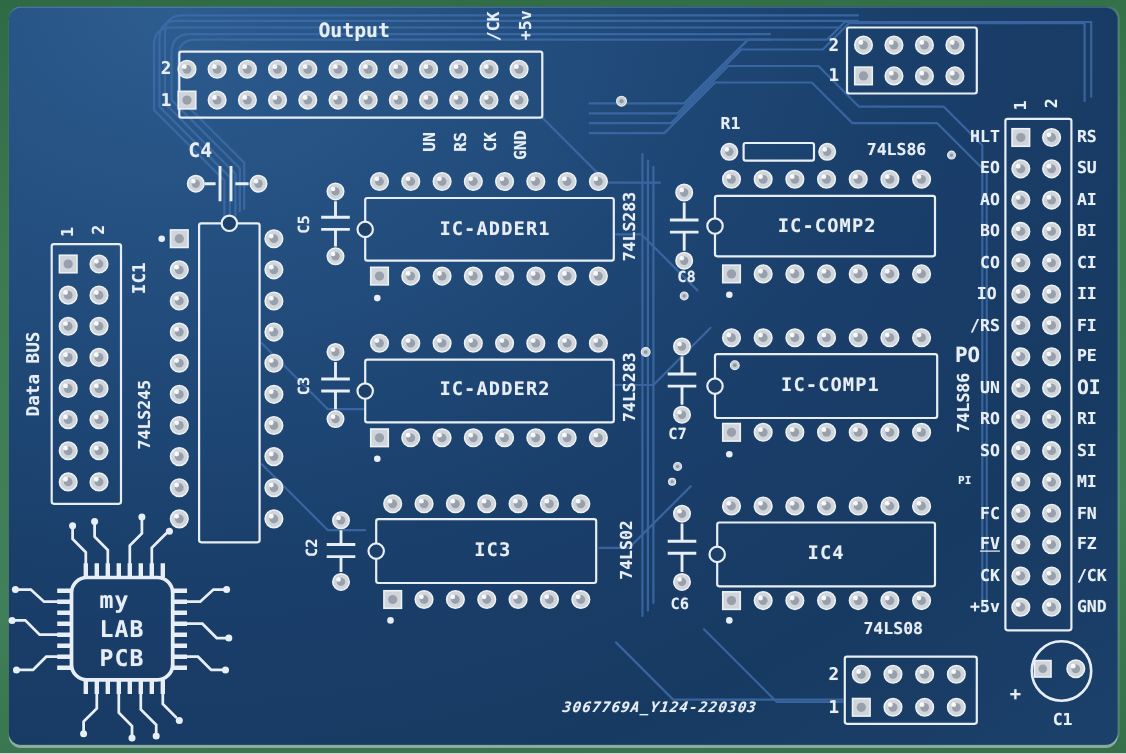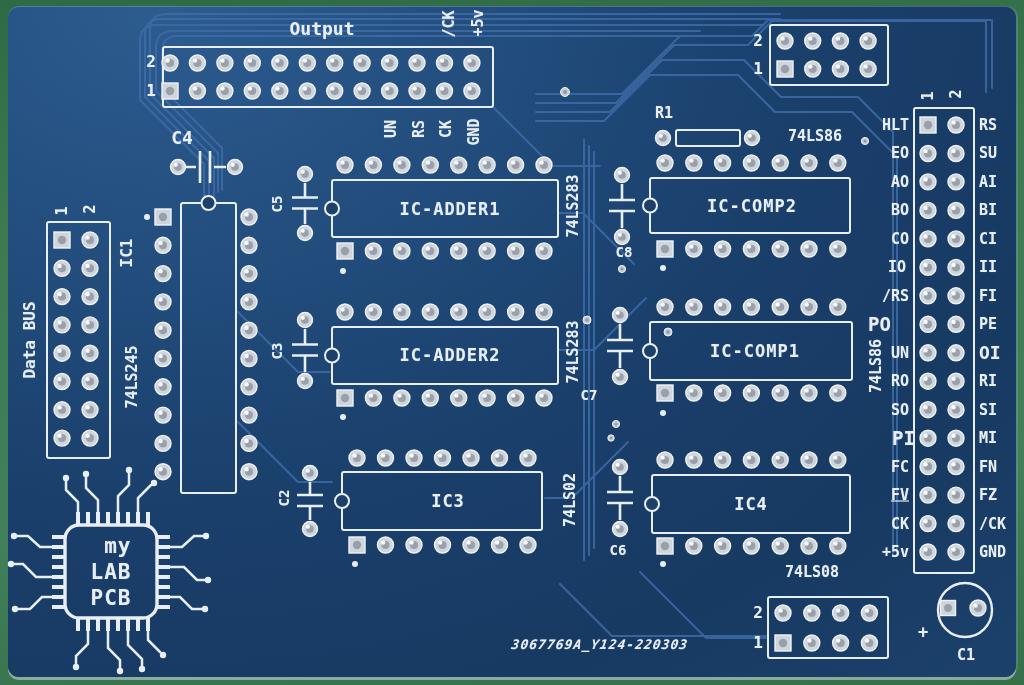--- a/index.html
+++ b/index.html
@@ -10,21 +10,21 @@
     background:radial-gradient(130% 150% at 15% 0%, #2d5c8f 0%, #224d7d 26%, #1a3f6b 50%, #173a62 72%, #1d436d 100%);
     box-shadow:0 3px 0 rgba(205,216,228,.55), 2px 0 0 rgba(160,180,200,.25), inset 0 1px 0 rgba(255,255,255,.22);}
   svg.layer{position:absolute;left:0;top:0;}
   .txt{position:absolute;color:#e8eef5;font-weight:bold;white-space:nowrap;line-height:1;
     text-shadow:0 0 1px rgba(230,240,250,.35);}
   .ht{transform:translate(-50%,-50%);}
   .vt{transform:translate(-50%,-50%) rotate(-90deg);}
   .lt{transform:translate(0,-50%);}
   .rt{transform:translate(-100%,-50%);}
   .serial{font-style:italic;transform:translate(-50%,-50%) skewX(-8deg);letter-spacing:1px;}
-  .logo-text{transform:translate(-50%,-50%);text-align:right;font-size:21px;letter-spacing:1px;line-height:26px;}
+  .logo-text{transform:translate(-50%,-50%);text-align:left;font-size:21px;letter-spacing:1px;line-height:26px;}
 </style>
 </head>
 <body>
 
 <div class="stage">
   <div class="board"></div>
 
   <svg class="layer" width="1024" height="685" viewBox="0 0 1024 685">
     <g id="g-traces" fill="none" stroke="#3e6ca8" stroke-width="2" stroke-linejoin="round" stroke-linecap="round" opacity="0.85">
         <path d="M 780 14 H 166 Q 150 14 150 30 V 94 L 214 158 V 196"></path>
@@ -803,21 +803,21 @@
       <div class="txt rt" style="left: 909px; top: 295.82px; font-size: 15px;">/RS</div>
       <div class="txt lt" style="left: 979px; top: 295.82px; font-size: 15px;">FI</div>
       <div class="txt rt" style="left: 891px; top: 324.29px; font-size: 19px;">PO</div>
       <div class="txt lt" style="left: 979px; top: 324.29px; font-size: 15px;">PE</div>
       <div class="txt rt" style="left: 909px; top: 352.76px; font-size: 15px;">UN</div>
       <div class="txt lt" style="left: 979px; top: 352.76px; font-size: 18px; text-align: right;">OI</div>
       <div class="txt rt" style="left: 909px; top: 381.23px; font-size: 15px; padding-left: 40px;">RO</div>
       <div class="txt lt" style="left: 979px; top: 381.23px; font-size: 15px;">RI</div>
       <div class="txt rt" style="left: 909px; top: 409.7px; font-size: 15px;">SO</div>
       <div class="txt lt" style="left: 979px; top: 409.7px; font-size: 15px;">SI</div>
-      <div class="txt rt" style="left: 915px; top: 438.17px; font-size: 19px;">PI</div>
+      <div class="txt rt" style="left: 883px; top: 438.17px; font-size: 10px;">PI</div>
       <div class="txt lt" style="left: 979px; top: 438.17px; font-size: 15px;">MI</div>
       <div class="txt rt" style="left: 909px; top: 466.64px; font-size: 15px;">FC</div>
       <div class="txt lt" style="left: 979px; top: 466.64px; font-size: 15px;">FN</div>
       <div class="txt rt" style="left: 909px; top: 495.11px; font-size: 15px; text-decoration: underline;">FV</div>
       <div class="txt lt" style="left: 979px; top: 495.11px; font-size: 15px;">FZ</div>
       <div class="txt rt" style="left: 909px; top: 523.58px; font-size: 15px;">CK</div>
       <div class="txt lt" style="left: 979px; top: 523.58px; font-size: 15px;">/CK</div>
       <div class="txt rt" style="left: 909px; top: 552.05px; font-size: 15px;">+5v</div>
       <div class="txt lt" style="left: 979px; top: 552.05px; font-size: 15px;">GND</div>
     </div>
@@ -836,21 +836,21 @@
   <div class="txt ht" style="left:448px;top:501px;font-size:17px;letter-spacing:1px">IC3</div>
   <div class="txt vt" style="left:570px;top:500px;font-size:15px">74LS02</div>
   <div class="txt vt" style="left:284px;top:498px;font-size:14px">C2</div>
 
   <div class="txt ht" style="left:752px;top:206px;font-size:17px;letter-spacing:1px">IC-COMP2</div>
   <div class="txt ht" style="left:815px;top:136px;font-size:15px">74LS86</div>
   <div class="txt ht" style="left:624px;top:252px;font-size:14px">C8</div>
 
   <div class="txt ht" style="left:755px;top:351px;font-size:17px;letter-spacing:1px">IC-COMP1</div>
   <div class="txt vt" style="left:876px;top:366px;font-size:15px">74LS86</div>
-  <div class="txt ht" style="left:589px;top:395px;font-size:14px">C7</div>
+  <div class="txt ht" style="left:616px;top:395px;font-size:14px">C7</div>
 
   <div class="txt ht" style="left:751px;top:504px;font-size:17px;letter-spacing:1px">IC4</div>
   <div class="txt ht" style="left:618px;top:550px;font-size:14px">C6</div>
 
   <div class="txt ht" style="left:664px;top:113px;font-size:15px">R1</div>
   <div class="txt ht" style="left:182px;top:138px;font-size:18px">C4</div>
   <div class="txt ht" style="left:923px;top:632px;font-size:17px">+</div>
   <div class="txt ht" style="left:966px;top:655px;font-size:15px">C1</div>
 
   <div class="txt logo-text" style="left:111px;top:572px">

